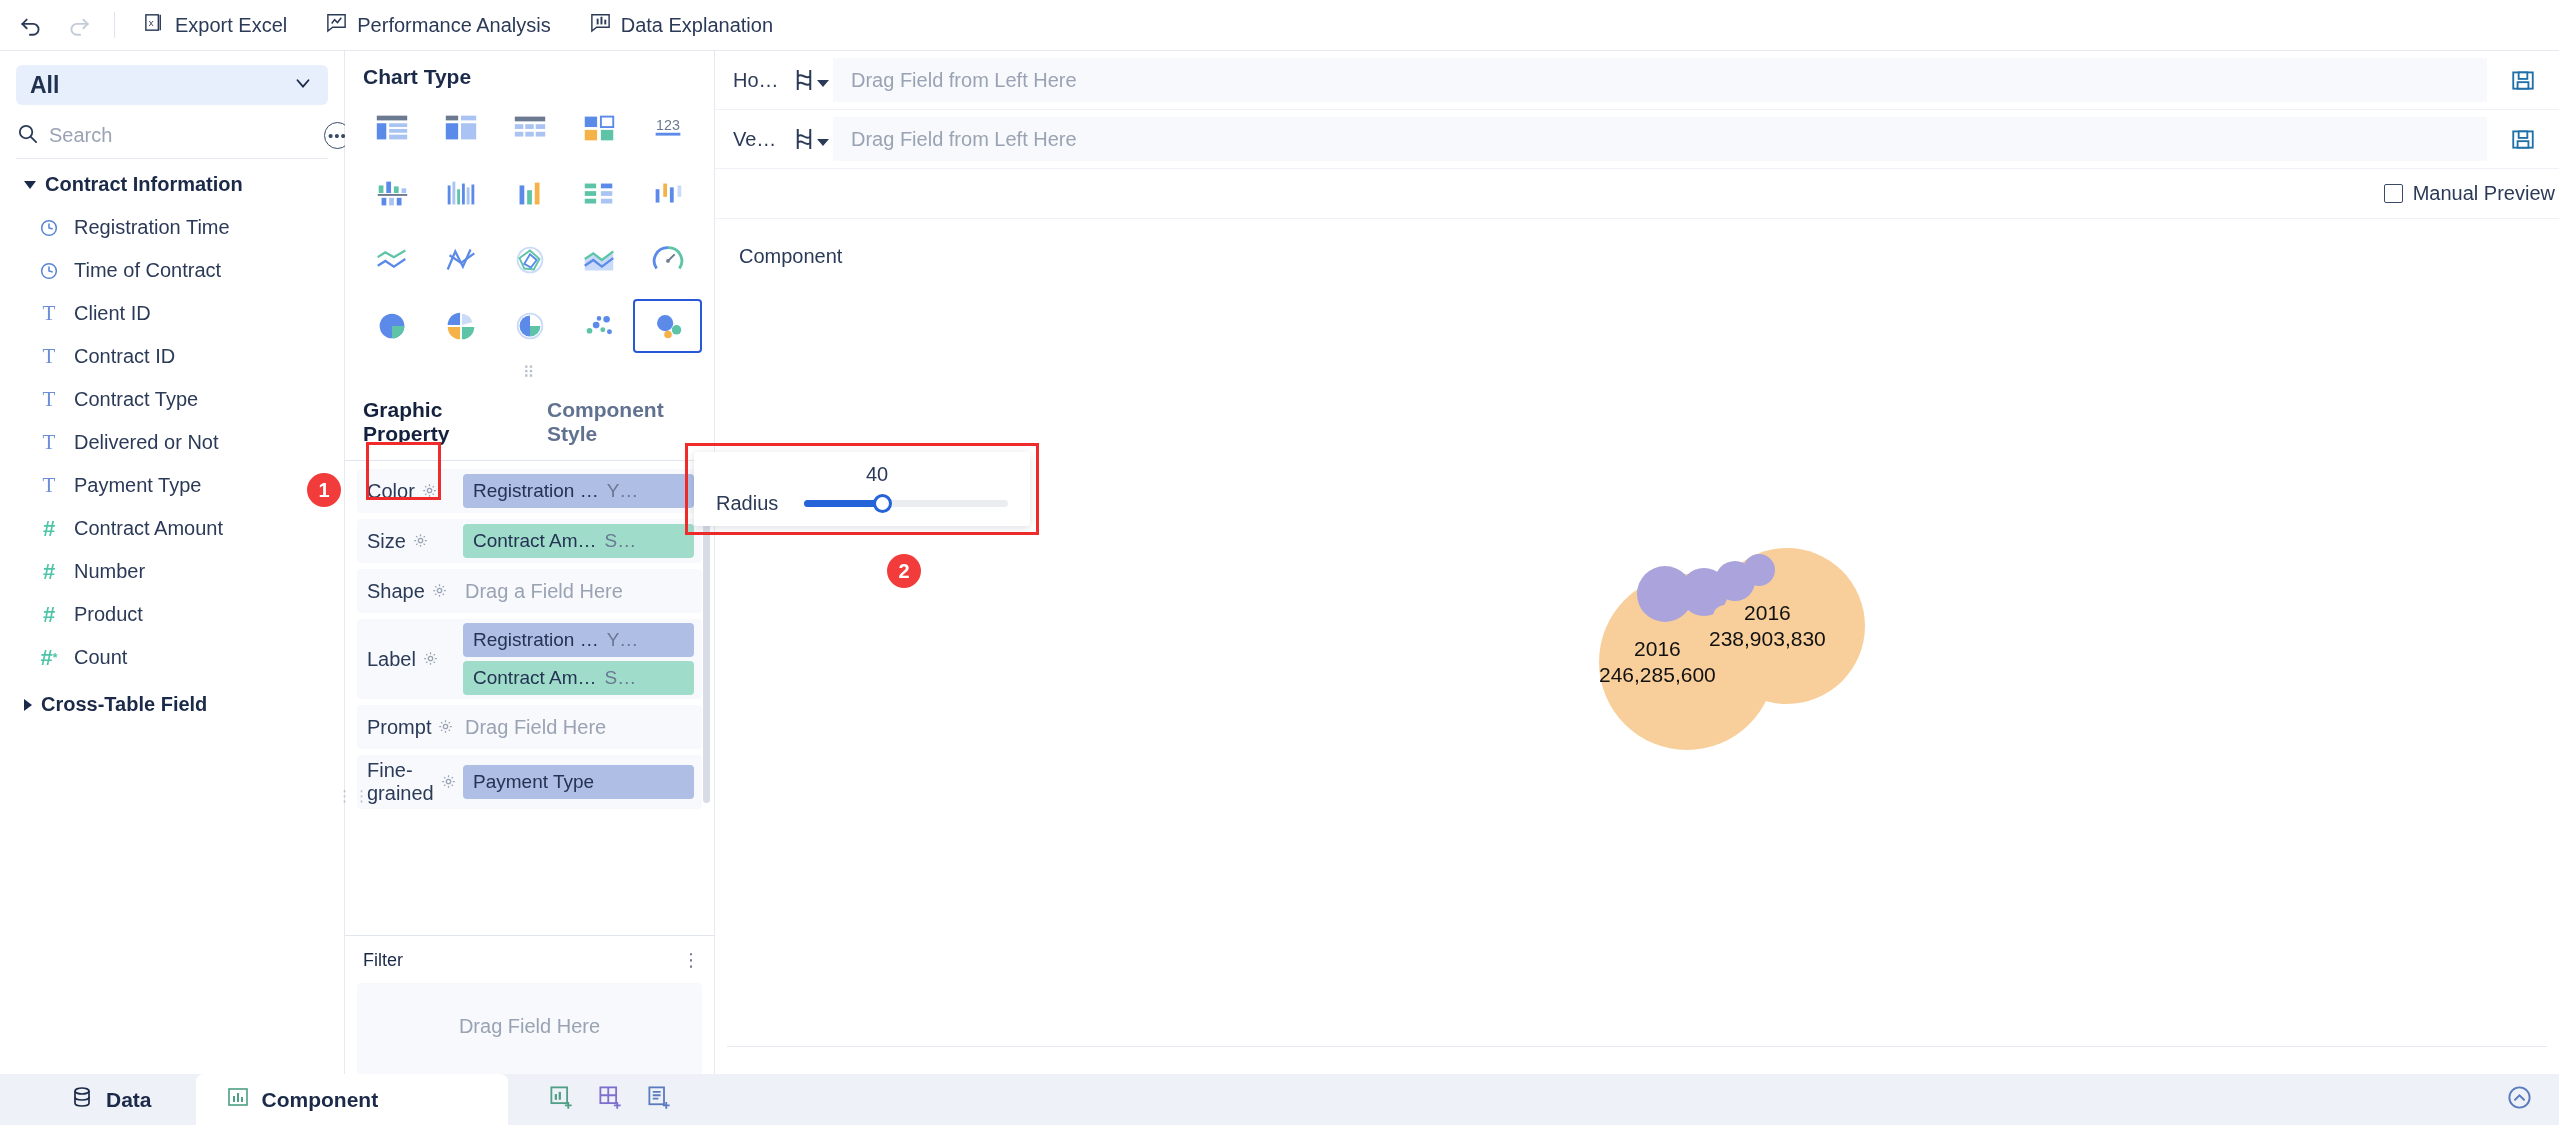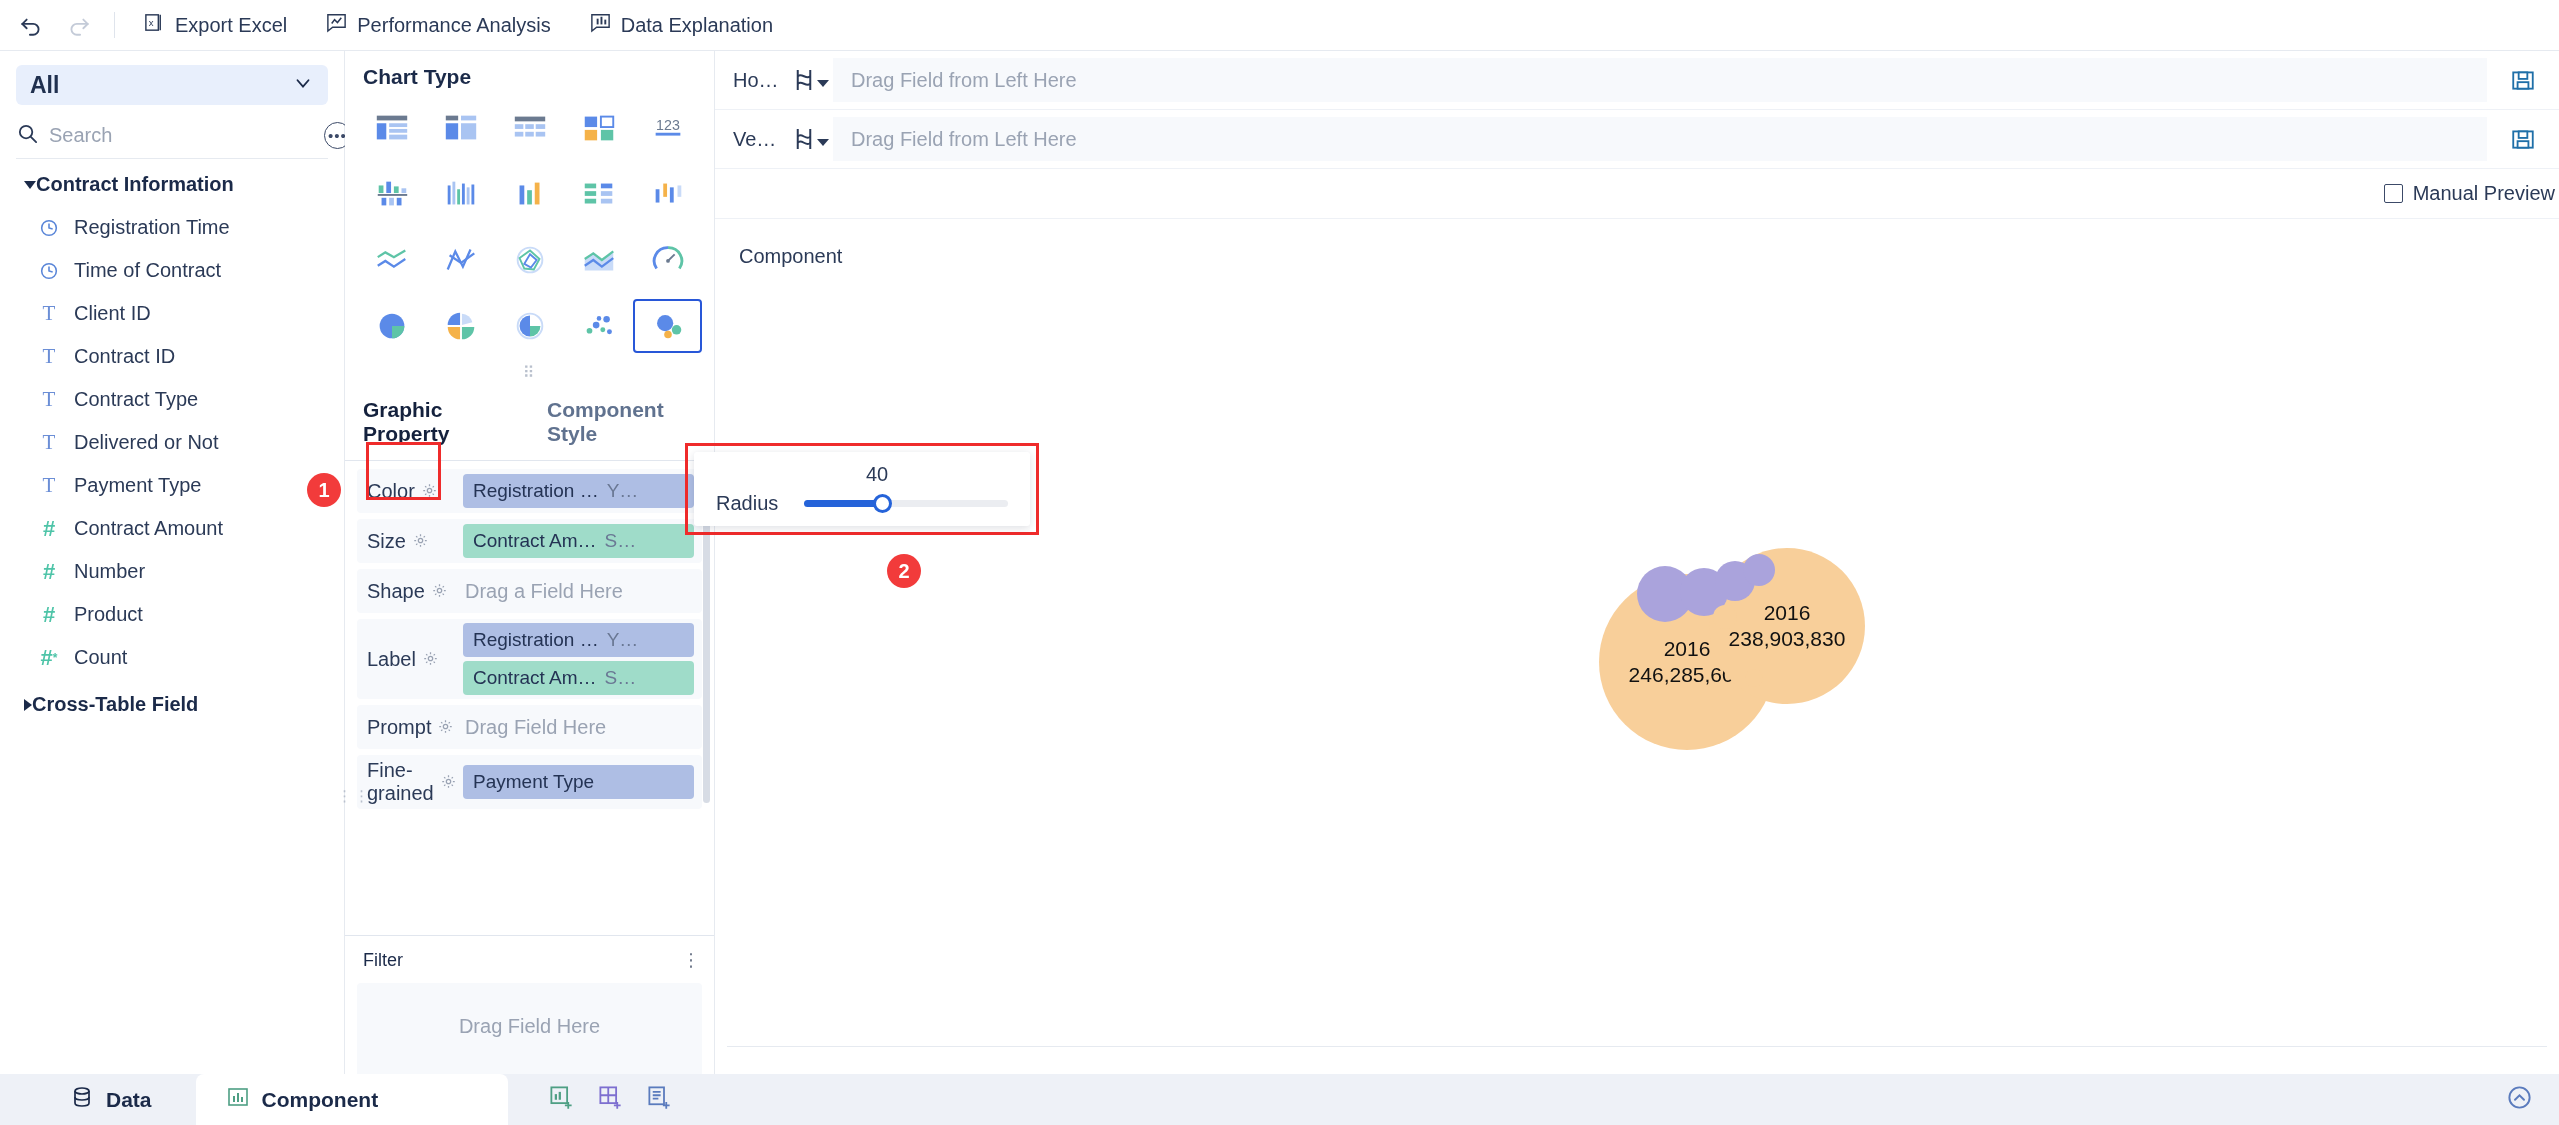--- a/index.html
+++ b/index.html
@@ -63,21 +63,21 @@
     background: transparent; flex: 1; font-family: "Liberation Sans", sans-serif;
   }
   .search-input::placeholder { color: #9aa3b3; }
   .more-circle {
     width: 27px; height: 27px; border-radius: 50%; border: 1.6px solid #3c4a68;
     display: flex; align-items: center; justify-content: center; cursor: pointer; flex: none;
   }
   .more-circle span { font-size: 15px; line-height: 8px; color: #3c4a68; letter-spacing: 1px; }
 
   .grp-header {
-    display: flex; align-items: center; 
+    display: flex; align-items: center; gap: 9px;
     padding: 14px 16px 10px 24px; font-size: 20px; font-weight: bold;
     color: #1b2a49; cursor: pointer;
   }
   .caret-d { width: 0; height: 0; border-left: 6px solid transparent; border-right: 6px solid transparent; border-top: 8px solid #1b2a49; }
   .caret-r { width: 0; height: 0; border-top: 6px solid transparent; border-bottom: 6px solid transparent; border-left: 8px solid #1b2a49; }
 
   .field-row {
     display: flex; align-items: center; gap: 14px;
     padding: 0 16px 0 38px; height: 43px; cursor: pointer; font-size: 20px; color: #2b3a57;
   }
@@ -153,21 +153,21 @@
   .axis-drop { flex: 1; height: 44px; background: #f7f9fc; display: flex; align-items: center; padding-left: 18px; font-size: 20px; color: #9aa3b3; cursor: pointer; }
   .axis-save { width: 72px; display: flex; align-items: center; justify-content: center; flex: none; cursor: pointer; }
 
   .preview-bar { height: 50px; display: flex; align-items: center; justify-content: flex-end; padding-right: 4px; gap: 10px; border-bottom: 1px solid #eef1f6; }
   .cbox { width: 19px; height: 19px; border: 1.6px solid #3c4a68; border-radius: 2px; cursor: pointer; }
   .preview-bar .t { font-size: 20px; color: #2b3a57; cursor: pointer; }
 
   .comp-area { position: relative; margin: 18px 12px 0 12px; height: 810px; border-bottom: 1px solid #e6eaf0; }
   .comp-title { font-size: 20px; color: #2b3a57; padding: 8px 0 0 12px; }
   .bubbles { position: absolute; left: 0; top: 0; width: 100%; height: 100%; }
-  .bub { position: absolute; border-radius: 50%; display: flex; align-items: center; justify-content: center; text-align: center; }
+  .bub { position: absolute; border-radius: 50%; display: flex; align-items: center; justify-content: flex-start; text-align: center; }
   .bub .ttl { font-size: 21px; color: #111111; line-height: 1.25; }
 
   
   .bottombar {
     position: absolute; left: 0; bottom: 0; width: 2559px; height: 51px;
     background: #eef1f7; display: flex; align-items: center;
   }
   .bb-tab { display: flex; align-items: center; gap: 12px; font-size: 21px; font-weight: bold; color: #1b2a49; cursor: pointer; }
   .bb-data { padding-left: 70px; }
   .bb-comp {

